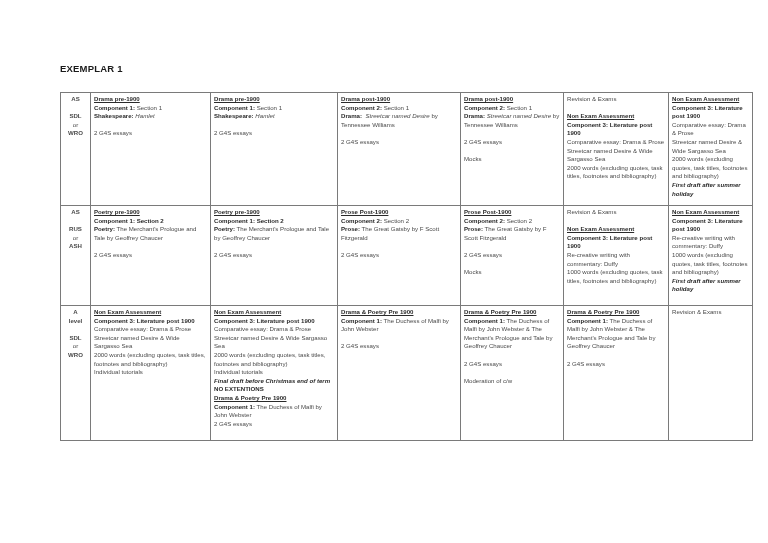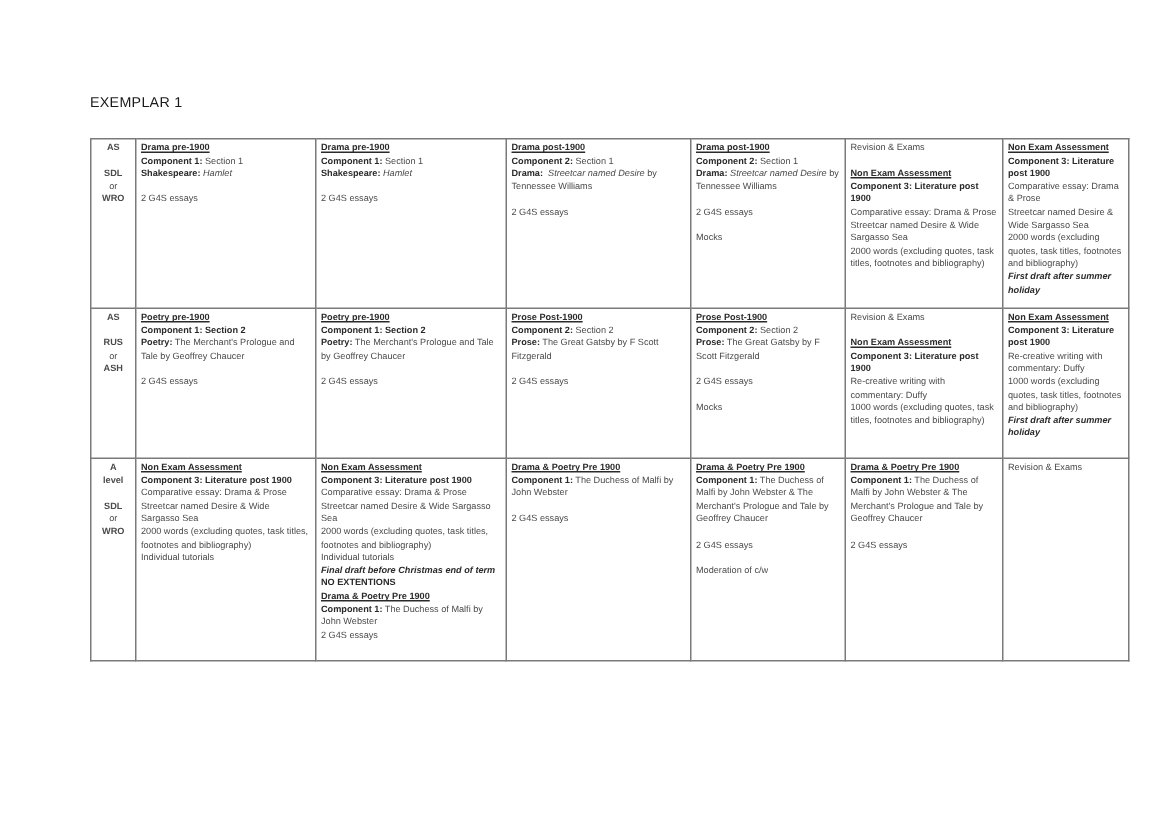--- a/index.html
+++ b/index.html
@@ -1,18 +1,18 @@
 <!DOCTYPE html>
 <html><head>
 <meta charset="utf-8">
 <style>
   html, body { margin:0; padding:0; background:#ffffff; }
   body { width:768px; height:543px; position:relative; overflow:hidden;
          font-family:"Liberation Sans", sans-serif; color:#3a3a3a; }
-  .title { position:absolute; left:60px; top:63px; font-size:9.5px; font-weight:normal; color:#1a1a1a; letter-spacing:0.2px; }
+  .title { position:absolute; left:60px; top:63px; font-size:9.5px; font-weight:bold; color:#1a1a1a; letter-spacing:0.2px; }
   table.grid { position:absolute; left:60px; top:92px; border-collapse:collapse; table-layout:fixed; }
   table.grid td { border:1px solid #7a7a7a; vertical-align:top; padding:2px 3px; font-size:6.1px; line-height:8.6px; color:#4a4a4a; }
   td.label { text-align:center; font-weight:bold; color:#2a2a2a; }
   .h { text-decoration:underline; font-weight:bold; color:#2a2a2a; }
   .b { font-weight:bold; color:#2a2a2a; }
   .i { font-style:italic; }
   .bi { font-weight:bold; font-style:italic; color:#2a2a2a; }
   .gap { height:8.6px; }
   .line { display:block; }
 </style>

